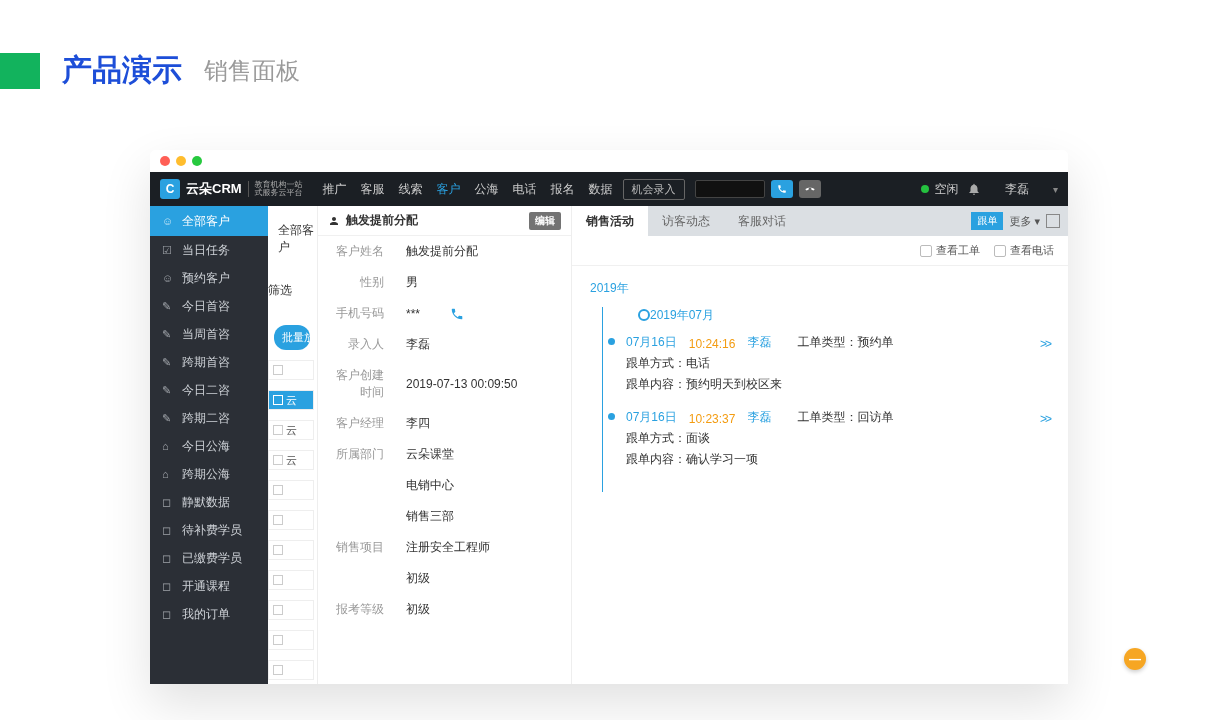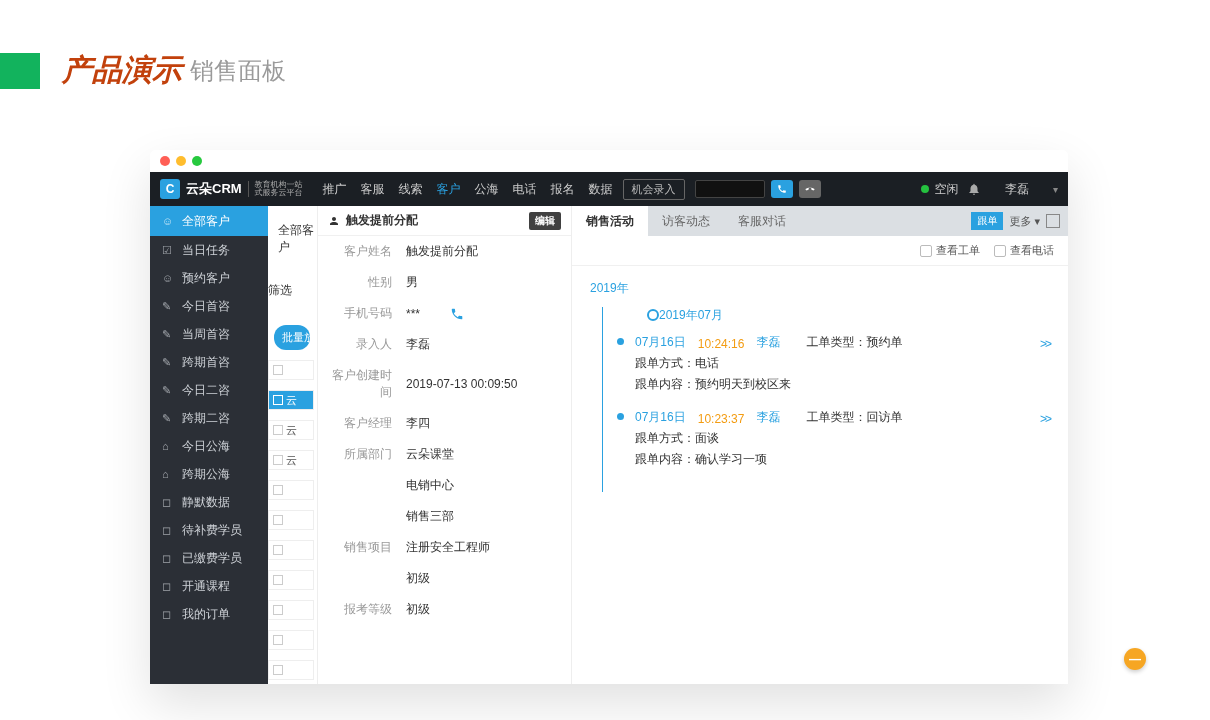--- a/index.html
+++ b/index.html
@@ -8,21 +8,21 @@
   background:#fff;
   font-size:12px;
   color:#333;
   width:1210px;
   height:720px;
   overflow:hidden;
   position:relative;
 }
 .slide-header { position:absolute; top:50px; left:0; display:flex; align-items:center; }
 .green-block { width:40px; height:36px; background:#12b35d; margin-right:22px; }
-.slide-title { font-size:30px; font-weight:700; color:#c2410c; margin-right:8px;font-style:italic; }
+.slide-title { font-size:30px; font-weight:700; color:#1d4ed8; margin-right:22px; }
 .slide-subtitle { font-size:24px; color:#9a9a9a; font-weight:400; }
 
 .app-window {
   position:absolute; top:150px; left:150px; width:918px; height:534px;
   background:#fff; border-radius:6px 6px 0 0;
   box-shadow:0 20px 50px rgba(0,0,0,0.12);
   overflow:hidden;
 }
 .mac-bar { height:22px; background:#fff; display:flex; align-items:center; padding-left:10px; gap:6px; }
 .mac-dot { width:10px; height:10px; border-radius:50%; }
@@ -59,44 +59,44 @@
 .mid-title{padding-left:10px;}
 .mid-filter{margin-top:26px;}
 .blue-tag{margin-top:26px;background:#2aa1e0;color:#fff;padding:5px 8px;font-size:11px;border-radius:12px;margin-left:6px;width:36px;overflow:hidden;white-space:nowrap;}
 .row-box{margin-top:10px;width:46px;height:20px;border:1px solid #eee;display:flex;align-items:center;justify-content:flex-start;padding-left:4px;gap:3px;}
 .row-box .chk{width:10px;height:10px;border:1px solid #ccc;}
 .row-box .cell{font-size:11px;color:#555;overflow:hidden;white-space:nowrap;}
 
 .detail-panel { width:254px; background:#fff; border-right:1px solid #eee;}
 .detail-head { height:30px; background:#fff; border-bottom:1px solid #f0f0f0; display:flex;align-items:center;padding:0 10px; font-weight:600;}
 .person-ico{width:12px;height:12px;margin-right:6px;}
-.edit-btn{margin-left:auto;background:#404040;color:#fff;font-size:10px;padding:2px 6px;border-radius:2px;cursor:pointer;}
+.edit-btn{margin-left:auto;background:#737373;color:#fff;font-size:10px;padding:2px 6px;border-radius:2px;cursor:pointer;}
 .detail-row{display:flex;align-items:center;padding:7px 12px;font-size:12px;}
-.detail-label{width:76px;text-align:right;color:#999;padding-right:14px;}
+.detail-label{width:76px;text-align:right;color:#999;padding-right:22px;}
 .detail-val{color:#333;}
 .phone-ico{width:14px;height:14px;fill:#2aa1e0;margin-left:30px;}
 
 .activity-panel{flex:1;background:#fff;display:flex;flex-direction:column;}
 .act-tabs{height:30px;display:flex;align-items:stretch;font-size:12px;}
 .act-tab{padding:0 14px;display:flex;align-items:center;background:#dbdfe3;color:#666;cursor:pointer;}
 .act-tab.active{background:#fff;color:#333;font-weight:600;}
 .act-tab-spacer{flex:1;background:#dbdfe3;}
 .act-tab-right{display:flex;align-items:center;gap:6px;background:#dbdfe3;padding-right:8px;}
 .small-blue-btn{background:#2aa1e0;color:#fff;font-size:10px;padding:2px 6px;border-radius:0;}
 .more-txt{font-size:11px;color:#555;cursor:pointer;}
 .layout-ico{width:14px;height:14px;border:1px solid #888;}
 
 .act-filter-row{height:30px;display:flex;align-items:center;justify-content:flex-end;gap:14px;padding:0 14px;border-bottom:1px solid #f0f0f0;font-size:11px;color:#555;}
 .cbx{width:12px;height:12px;border:1px solid #bbb;border-radius:2px;}
 
 .timeline{padding:10px 18px;font-size:12px;overflow:auto;}
 .tl-year{color:#2aa1e0;margin:4px 0 10px 0;}
 .tl-month{color:#2aa1e0;margin:4px 0 10px 24px;position:relative;}
 .tl-month::before{content:"";position:absolute;left:-12px;top:2px;width:8px;height:8px;border:2px solid #2aa1e0;border-radius:50%;background:#fff;}
-.tl-line{position:relative;margin-left:12px;border-left:1px solid #2aa1e0;padding-left:32px;padding-bottom:8px;}
+.tl-line{position:relative;margin-left:12px;border-left:1px solid #2aa1e0;padding-left:23px;padding-bottom:8px;}
 .tl-item{position:relative;margin-bottom:16px;}
 .tl-item::before{content:"";position:absolute;left:-18px;top:4px;width:7px;height:7px;background:#2aa1e0;border-radius:50%;}
 .tl-top{display:flex;gap:12px;align-items:flex-end;}
 .tl-date{color:#2aa1e0;}
 .tl-time{color:#f39c12;}
 .tl-user{color:#2aa1e0;}
 .tl-type{color:#333;margin-left:14px;}
 .tl-more{color:#2aa1e0;margin-left:auto;letter-spacing:-2px;cursor:pointer;}
 .tl-sub{color:#333;margin-top:4px;margin-left:0;}
 .tl-sub .lbl{color:#333;}

